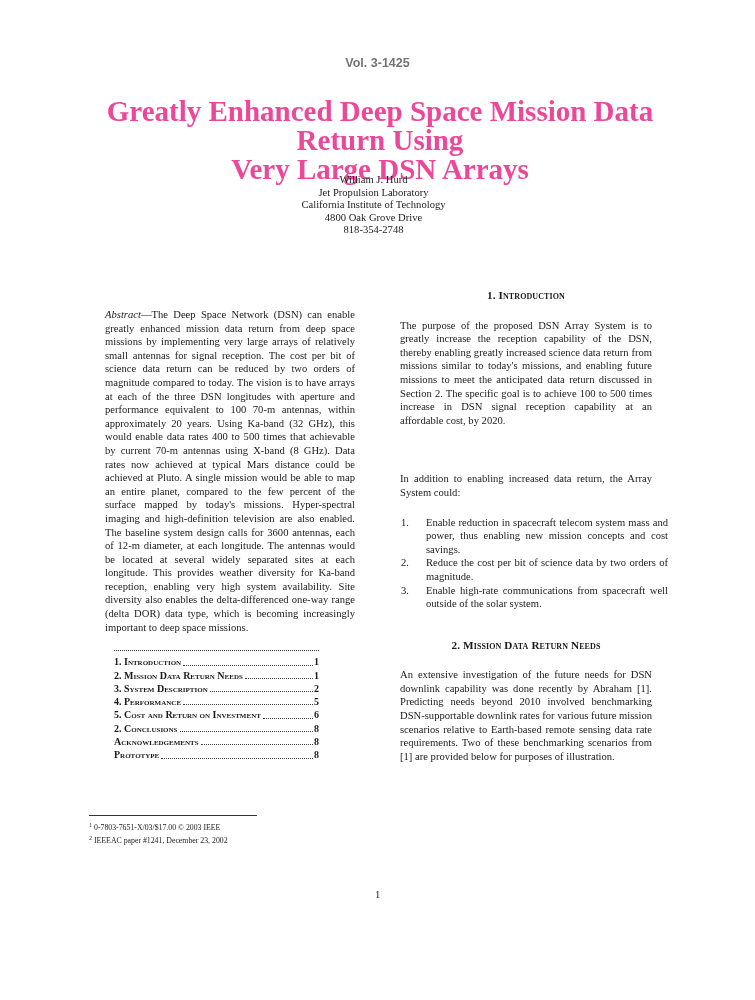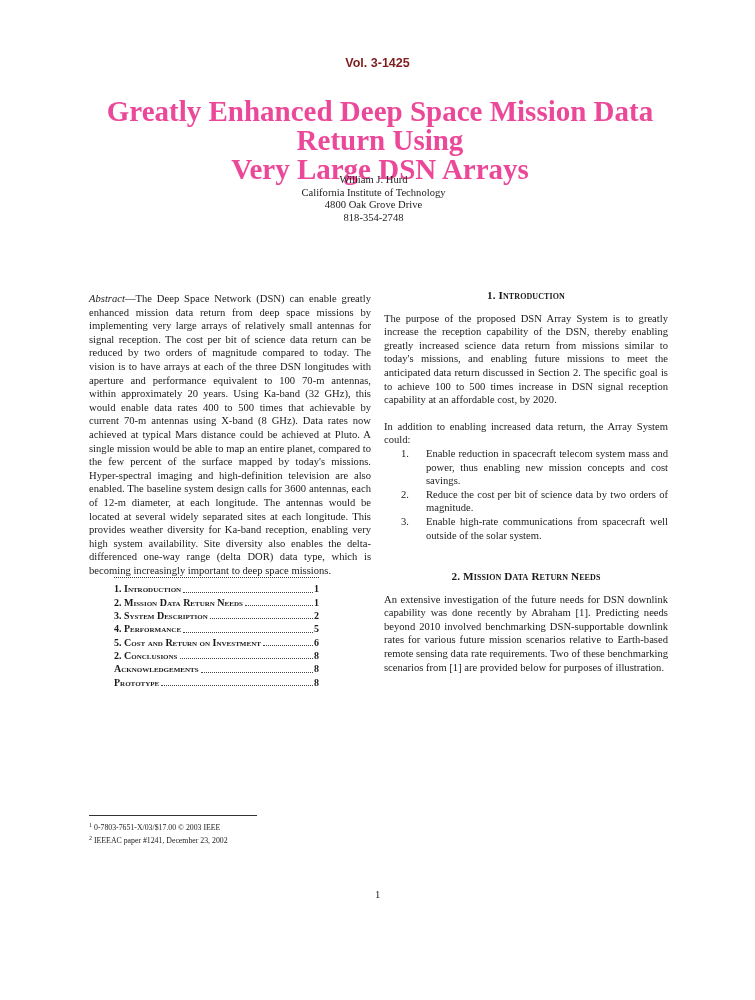--- a/index.html
+++ b/index.html
@@ -4,35 +4,35 @@
   <style>
     html, body { margin: 0; padding: 0; background: #ffffff; }
     body {
       width: 755px; height: 1000px; position: relative; overflow: hidden;
       font-family: "Liberation Serif", "DejaVu Serif", serif;
       color: #111;
     }
     .vol {
       position: absolute; top: 56px; left: 0; width: 755px; text-align: center;
       font-family: "Liberation Sans", "DejaVu Sans", sans-serif;
-      font-weight: bold; font-size: 12.5px; color: #7f1d1d;
+      font-weight: bold; font-size: 12.5px; color: #737373;
     }
     .title {
       position: absolute; top: 97px; left: 60px; width: 640px; text-align: center;
       font-weight: bold; font-size: 29px; line-height: 29px; color: #ec4899;
     }
     .author-block {
       position: absolute; top: 174px; left: 0; width: 747px; text-align: center;
       font-size: 10.6px; line-height: 12.6px; color: #222;
     }
     .col { position: absolute; font-size: 10.6px; line-height: 13.6px; text-align: justify; color: #1a1a1a; }
     .col-left { left: 89px; top: 292px; width: 282px; }
     .col-right { left: 384px; top: 289px; width: 284px; }
     .abstract-label { font-style: italic; }
-    p { margin: 0; }
+    p { margin: 16px; }
     .sec-head {
       text-align: center; font-weight: bold; font-size: 11.2px; margin: 0 0 9px 0;
       font-variant: small-caps; letter-spacing: 0.1px;
     }
     .toc-title {
       text-align: center; font-weight: bold; font-size: 10.2px; font-variant: small-caps;
       margin-top: 20px; margin-bottom: 14px;
     }
     .toc {
       margin-left: 25px; width: 205px; font-size: 10px; line-height: 13.3px;
@@ -63,20 +63,21 @@
 
 <div class="vol">Vol. 3-1425</div>
 
 <div class="title">
   <div>Greatly Enhanced Deep Space Mission Data Return Using</div>
   <div>Very Large DSN Arrays</div>
 </div>
 
 <div class="author-block">
   <div>William J. Hurd</div>
+  <div>Jet Propulsion Laboratory</div>
   <div>California Institute of Technology</div>
   <div>4800 Oak Grove Drive</div>
   <div>818-354-2748</div>
 </div>
 
 <div class="col col-left">
   <p><span class="abstract-label">Abstract</span><span>—The Deep Space Network (DSN) can enable greatly enhanced mission data return from deep space missions by implementing very large arrays of relatively small antennas for signal reception. The cost per bit of science data return can be reduced by two orders of magnitude compared to today. The vision is to have arrays at each of the three DSN longitudes with aperture and performance equivalent to 100 70-m antennas, within approximately 20 years. Using Ka-band (32 GHz), this would enable data rates 400 to 500 times that achievable by current 70-m antennas using X-band (8 GHz). Data rates now achieved at typical Mars distance could be achieved at Pluto. A single mission would be able to map an entire planet, compared to the few percent of the surface mapped by today's missions. Hyper-spectral imaging and high-definition television are also enabled. The baseline system design calls for 3600 antennas, each of 12-m diameter, at each longitude. The antennas would be located at several widely separated sites at each longitude. This provides weather diversity for Ka-band reception, enabling very high system availability. Site diversity also enables the delta-differenced one-way range (delta DOR) data type, which is becoming increasingly important to deep space missions.</span></p>
 
 
   <div class="toc">

